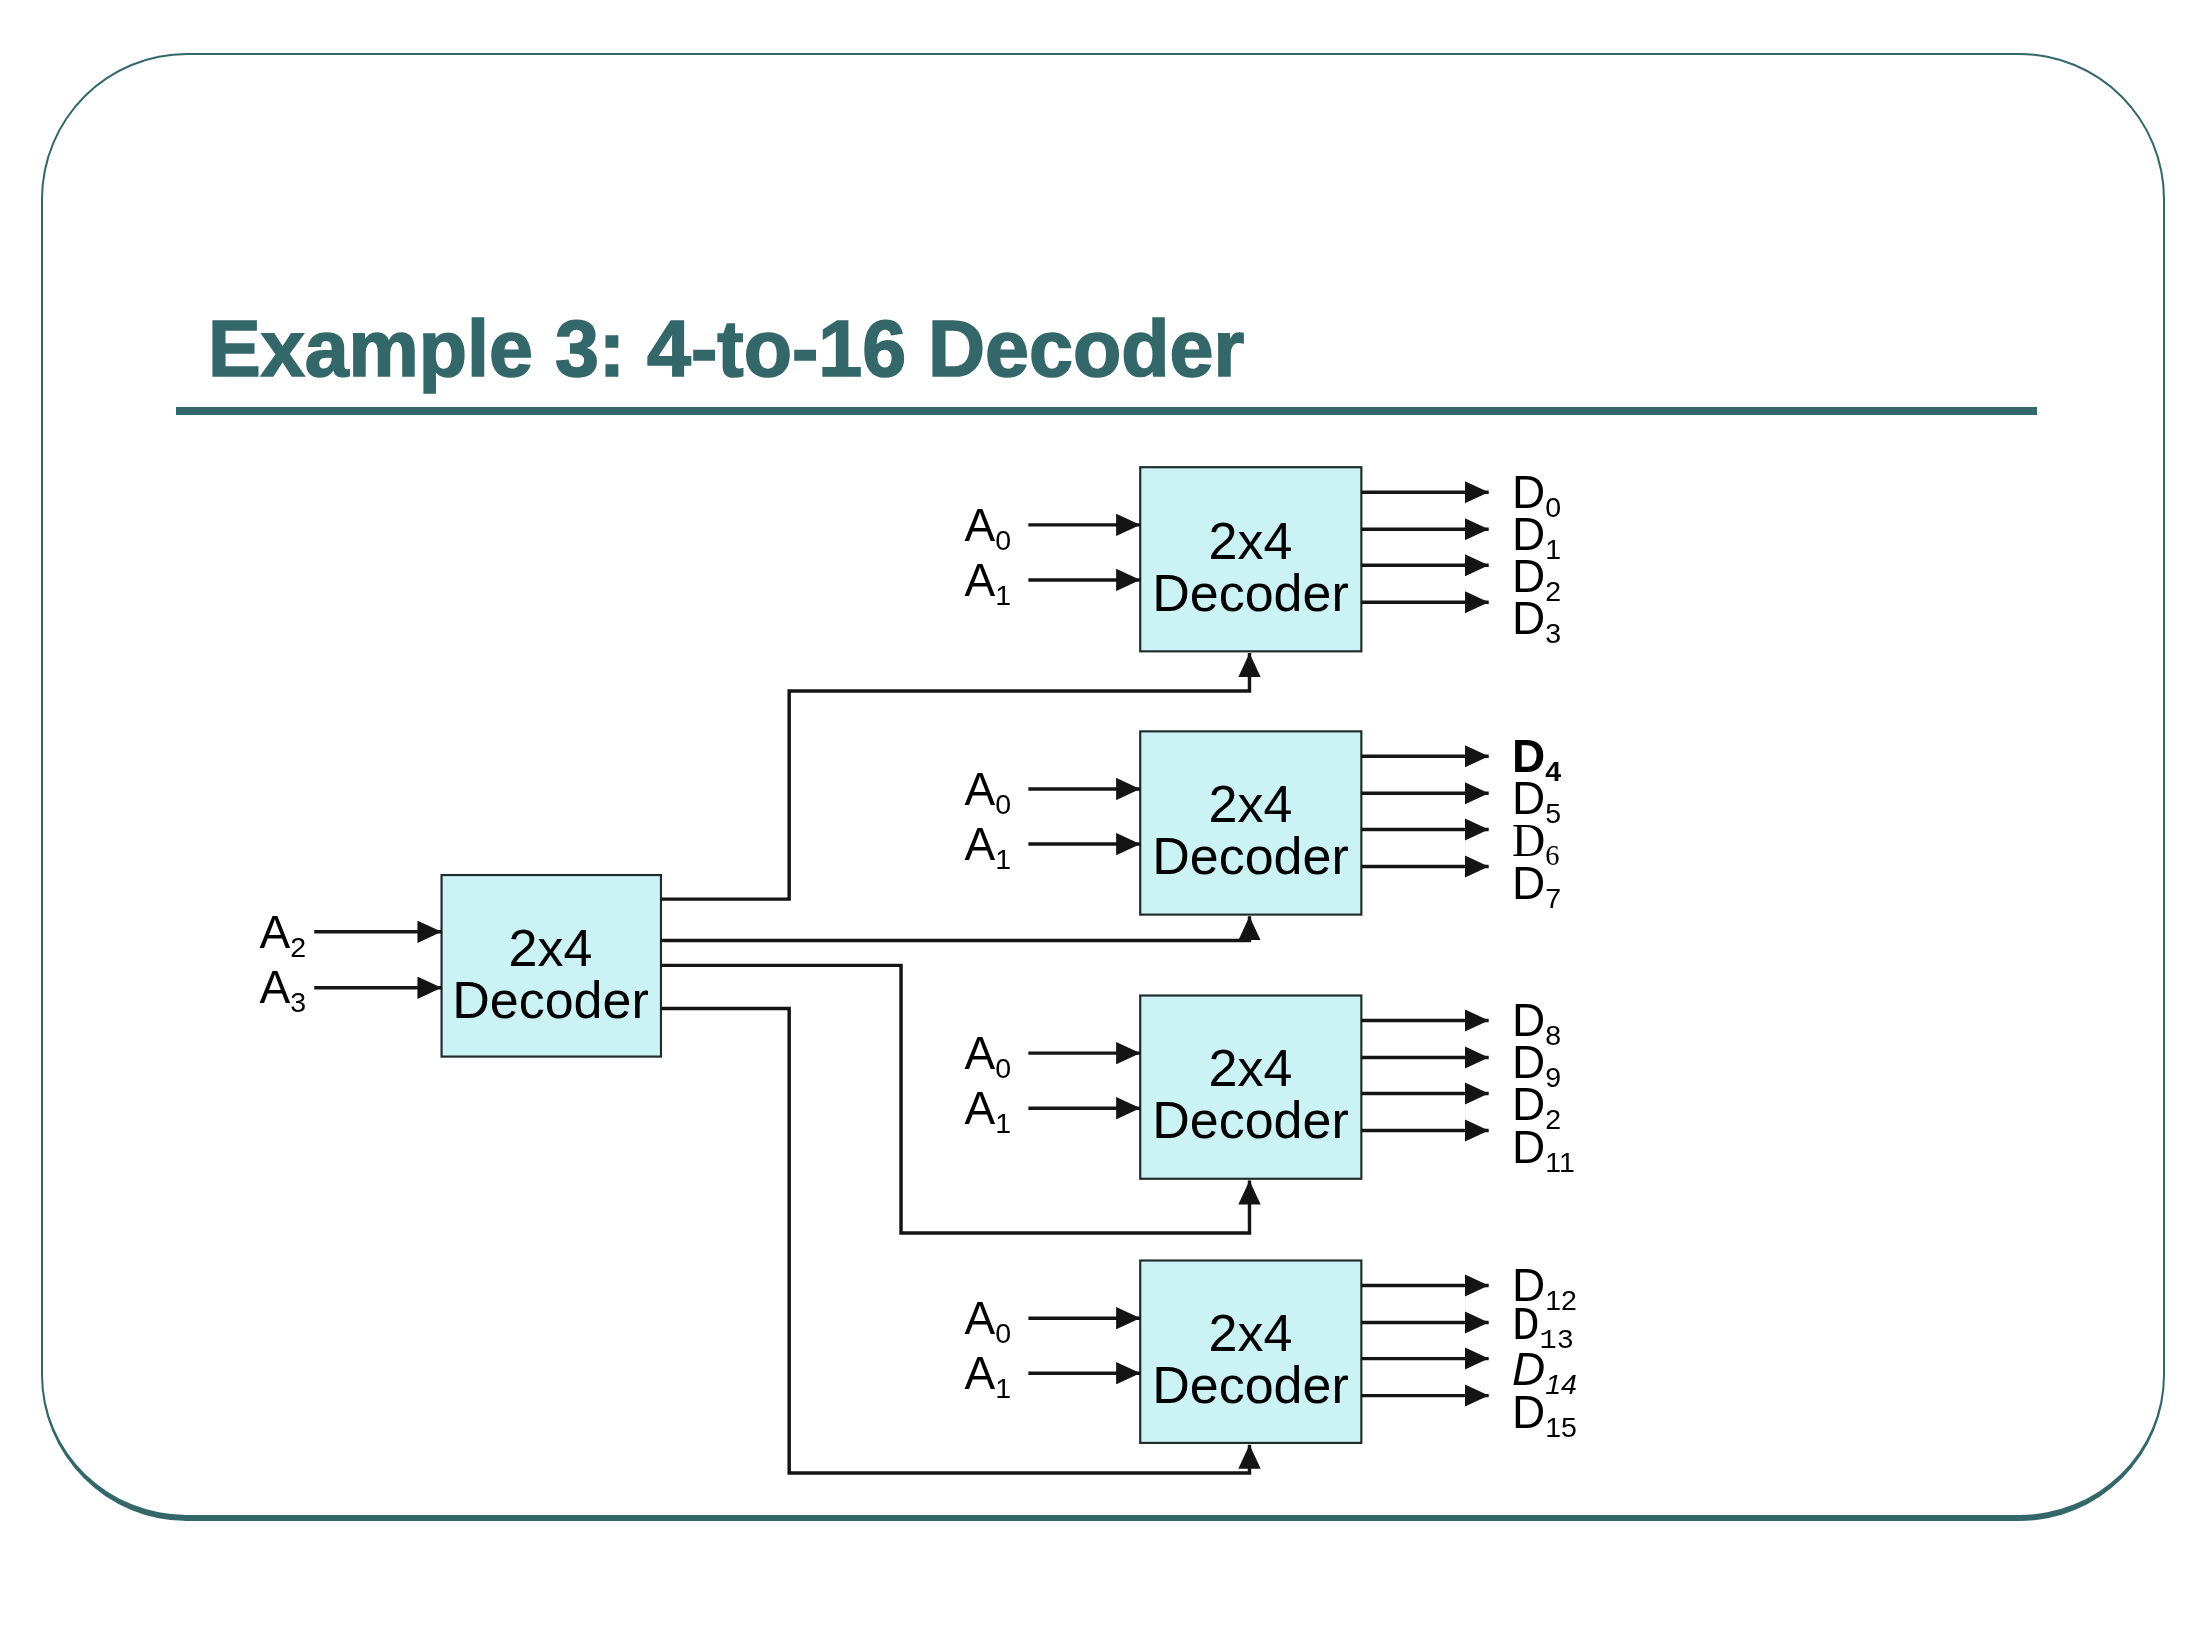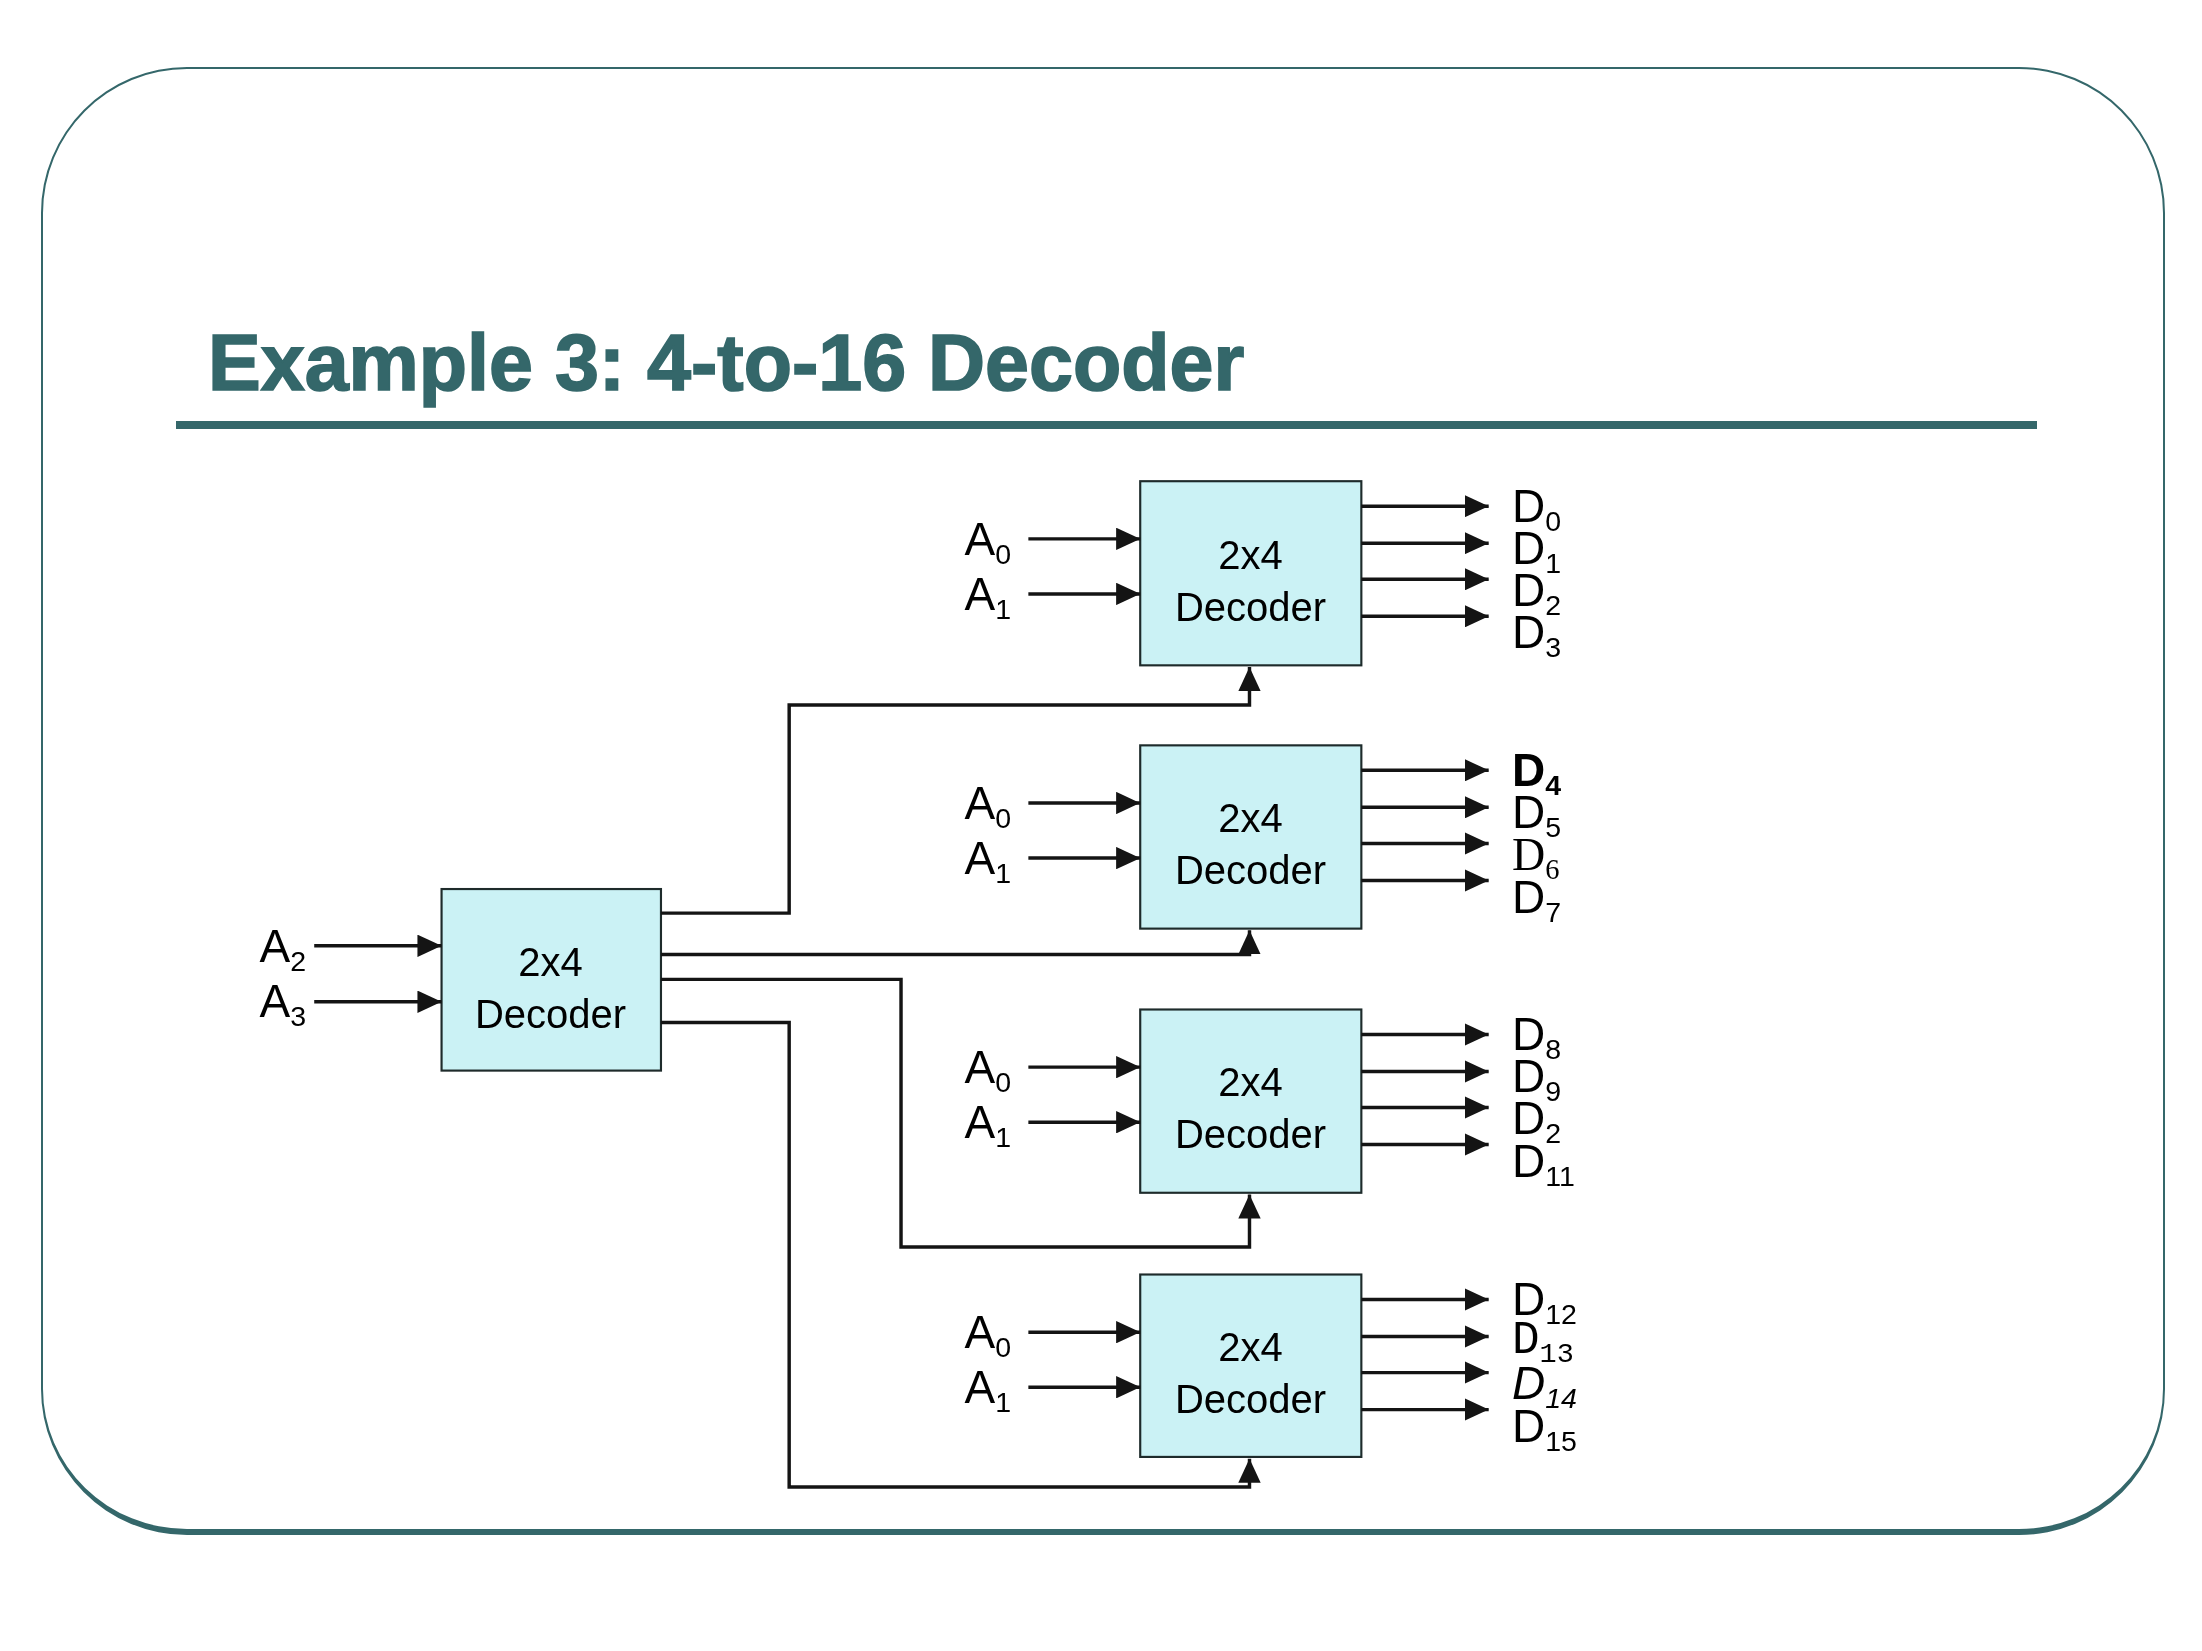--- a/index.html
+++ b/index.html
@@ -5,21 +5,21 @@
   :root{
     --accent:#34676a;
     --wire:#141414;
     --block_fill:#cbf2f5;
     --block_stroke:#1e2b2b;
     --text:#000000;
   }
   *{margin:0;padding:0;box-sizing:border-box;}
   html,body{width:2203px;height:1652px;background:#ffffff;overflow:hidden;
     font-family:"Liberation Sans", sans-serif;}
-  .stage{position:absolute;left:0;top:14px;width:2203px;height:1464px;}
+  .stage{position:absolute;left:0;top:0;width:2203px;height:1464px;}
 
   .slide-frame{
     position:absolute;left:41px;top:53px;width:2124px;height:1468px;
     border:2.6px solid var(--accent);border-bottom-width:6px;border-radius:146px;
     background:transparent;
   }
   .slide-title{
     position:absolute;left:208px;top:303px;
     font-size:79px;font-weight:900;letter-spacing:0px;
     color:var(--accent);-webkit-text-stroke:1.7px var(--accent);
@@ -31,21 +31,21 @@
   }
 
   svg.wiring{position:absolute;left:0;top:0;}
   .blk{fill:var(--block_fill);stroke:var(--block_stroke);stroke-width:2.5px;}
   .wire{stroke:var(--wire);stroke-width:4px;fill:none;stroke-linejoin:miter;}
   .arrowhead{fill:var(--wire);}
 
   .block-label{
     position:absolute;display:flex;flex-direction:column;align-items:center;
     justify-content:center;text-align:center;color:var(--text);
-    font-size:40px;line-height:52px;padding-top:15.5px;border-radius:12px;
+    font-size:52px;line-height:52px;padding-top:15.5px;border-radius:12px;
   }
   .pin{
     position:absolute;font-size:46px;line-height:59px;color:var(--text);
     white-space:nowrap;
   }
   .pin .sub{font-size:0.62em;vertical-align:-0.30em;}
   .pin.in{width:138px;text-align:right;}
   .pin.out{text-align:left;}
 </style>
 </head>

